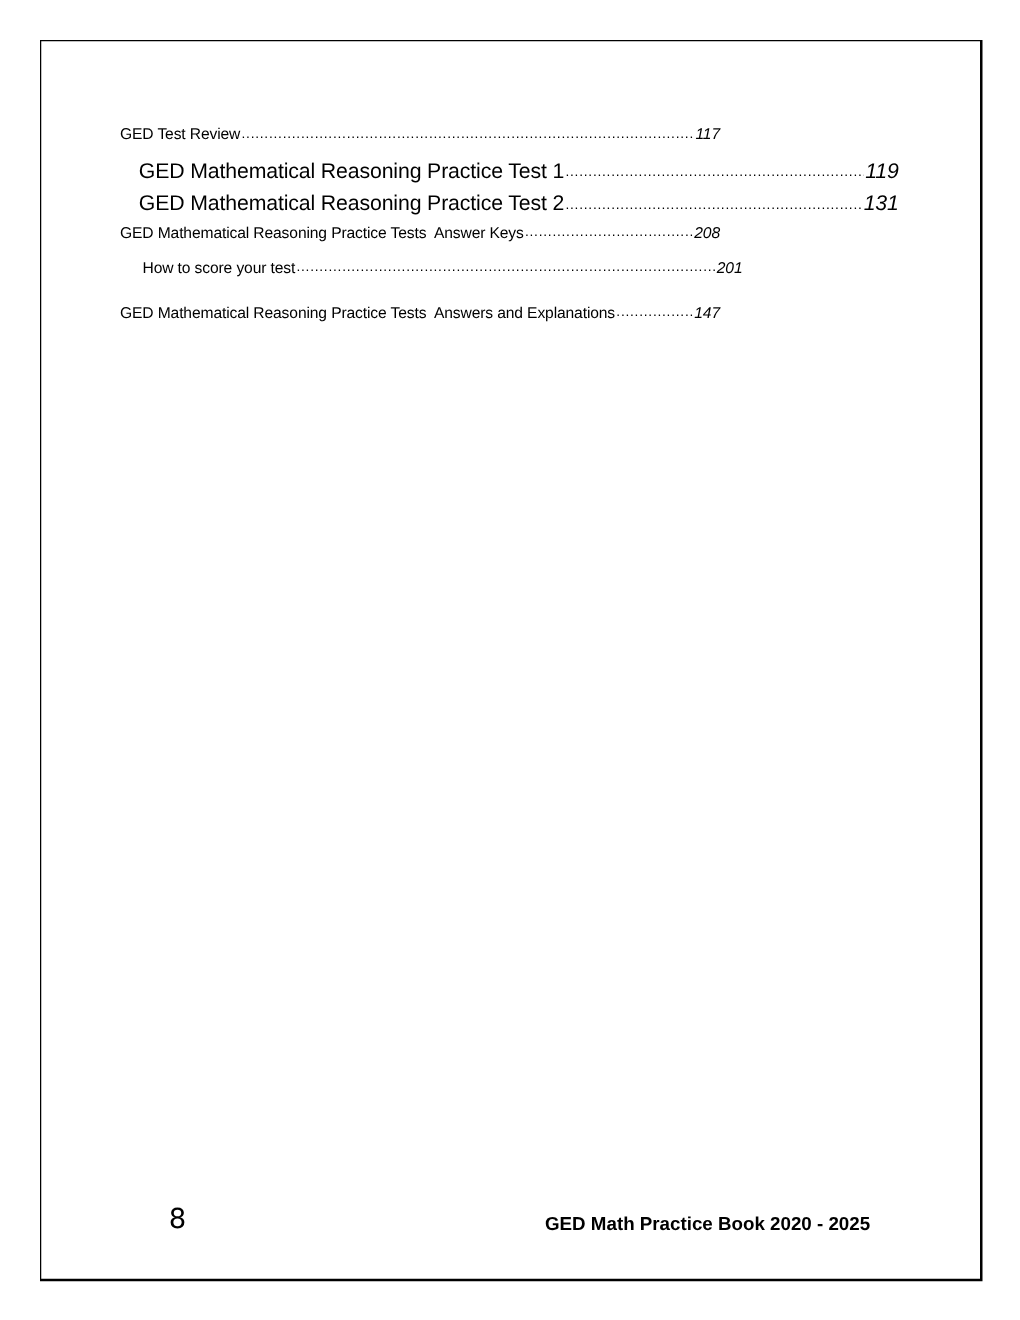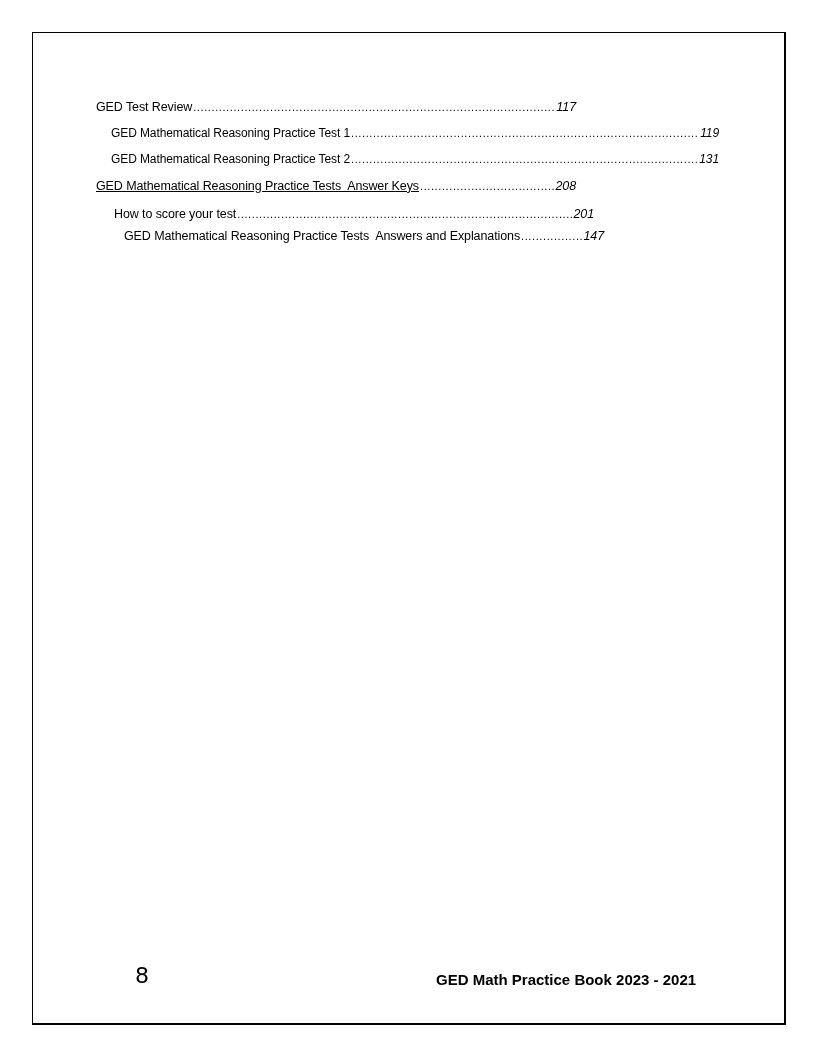--- a/index.html
+++ b/index.html
@@ -20,21 +20,21 @@
     color: #000;
   }
   .toc-entry {
     position: absolute;
     display: flex;
     align-items: baseline;
     white-space: nowrap;
     font-size: 12.5px;
     letter-spacing: -0.1px;
   }
-  .toc-entry.level2 { font-size: 12px; }
+  .toc-entry.level2 { font-size: 17px; }
   .toc-title { flex: 0 0 auto; }
   .toc-leader {
     flex: 1 1 auto;
     overflow: hidden;
     margin: 0 1px;
     height: 1em;
     position: relative;
   }
   .toc-leader::before {
     content: "......................................................................................................................................................................................................................................................";
@@ -70,30 +70,30 @@
     <span class="toc-title">GED Mathematical Reasoning Practice Test 1</span>
     <span class="toc-leader"></span>
     <span class="toc-page">119</span>
   </div>
   <div class="toc-entry level2" style="left:111px; top:151px; width:608px;">
     <span class="toc-title">GED Mathematical Reasoning Practice Test 2</span>
     <span class="toc-leader"></span>
     <span class="toc-page">131</span>
   </div>
   <div class="toc-entry level1" style="left:96px; top:177px; width:480px;">
-    <span class="toc-title" style="white-space:pre;text-decoration:underline;">GED Mathematical Reasoning Practice Tests  Answer Keys</span>
+    <span class="toc-title" style="white-space:pre;">GED Mathematical Reasoning Practice Tests  Answer Keys</span>
     <span class="toc-leader"></span>
     <span class="toc-page">208</span>
   </div>
   <div class="toc-entry level1" style="left:114px; top:205px; width:480px;">
     <span class="toc-title">How to score your test</span>
     <span class="toc-leader"></span>
     <span class="toc-page">201</span>
   </div>
-  <div class="toc-entry level1" style="left:96px; top:227px; width:480px;margin-left:28px;">
+  <div class="toc-entry level1" style="left:96px; top:241px; width:480px;">
     <span class="toc-title" style="white-space:pre;">GED Mathematical Reasoning Practice Tests  Answers and Explanations</span>
     <span class="toc-leader"></span>
     <span class="toc-page">147</span>
   </div>
 </div>
 
 <div class="page-number">8</div>
-<div class="footer-title">GED Math Practice Book 2023 - 2021</div>
+<div class="footer-title">GED Math Practice Book 2020 - 2025</div>
 
 </body></html>

